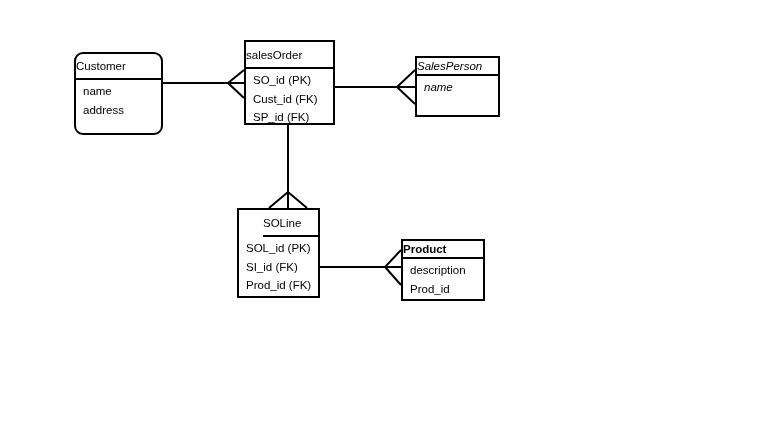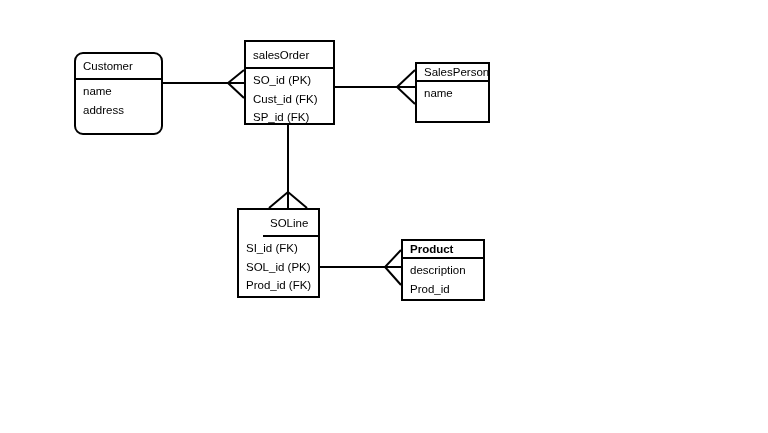--- a/index.html
+++ b/index.html
@@ -33,21 +33,20 @@
     position: absolute;
     background: #ffffff;
     border: 2px solid #000000;
     box-sizing: border-box;
     color: #000000;
     font-size: 11.5px;
   }
   .entity-title {
     display: flex;
     align-items: center;
-    padding-left: 7px;
     border-bottom: 2px solid #000000;
     box-sizing: border-box;
     white-space: nowrap;
     overflow: hidden;
   }
   .entity-attrs {
     padding: 2px 0 0 7px;
   }
   .attr {
     line-height: 18.5px;
@@ -92,32 +91,32 @@
 
   <div class="entity" style="left:244px; top:40px; width:91px; height:85px;">
     <div class="entity-title" style="height:27px;">salesOrder</div>
     <div class="entity-attrs">
       <div class="attr">SO_id (PK)</div>
       <div class="attr">Cust_id (FK)</div>
       <div class="attr">SP_id (FK)</div>
     </div>
   </div>
 
-  <div class="entity" style="left:415px; top:62px; width:75px; height:61px;">
+  <div class="entity" style="left:415px; top:56px; width:85px; height:61px;font-style:italic;">
     <div class="entity-title" style="height:18px;">SalesPerson</div>
     <div class="entity-attrs">
       <div class="attr">name</div>
     </div>
   </div>
 
   <div class="entity" style="left:237px; top:208px; width:83px; height:90px;">
     <div class="entity-title" style="height:27px;margin-left:24px;">SOLine</div>
     <div class="entity-attrs">
+      <div class="attr">SOL_id (PK)</div>
       <div class="attr">SI_id (FK)</div>
-      <div class="attr">SOL_id (PK)</div>
       <div class="attr">Prod_id (FK)</div>
     </div>
   </div>
 
   <div class="entity" style="left:401px; top:239px; width:84px; height:62px;">
     <div class="entity-title" style="height:18px;font-weight:bold;">Product</div>
     <div class="entity-attrs">
       <div class="attr">description</div>
       <div class="attr">Prod_id</div>
     </div>

